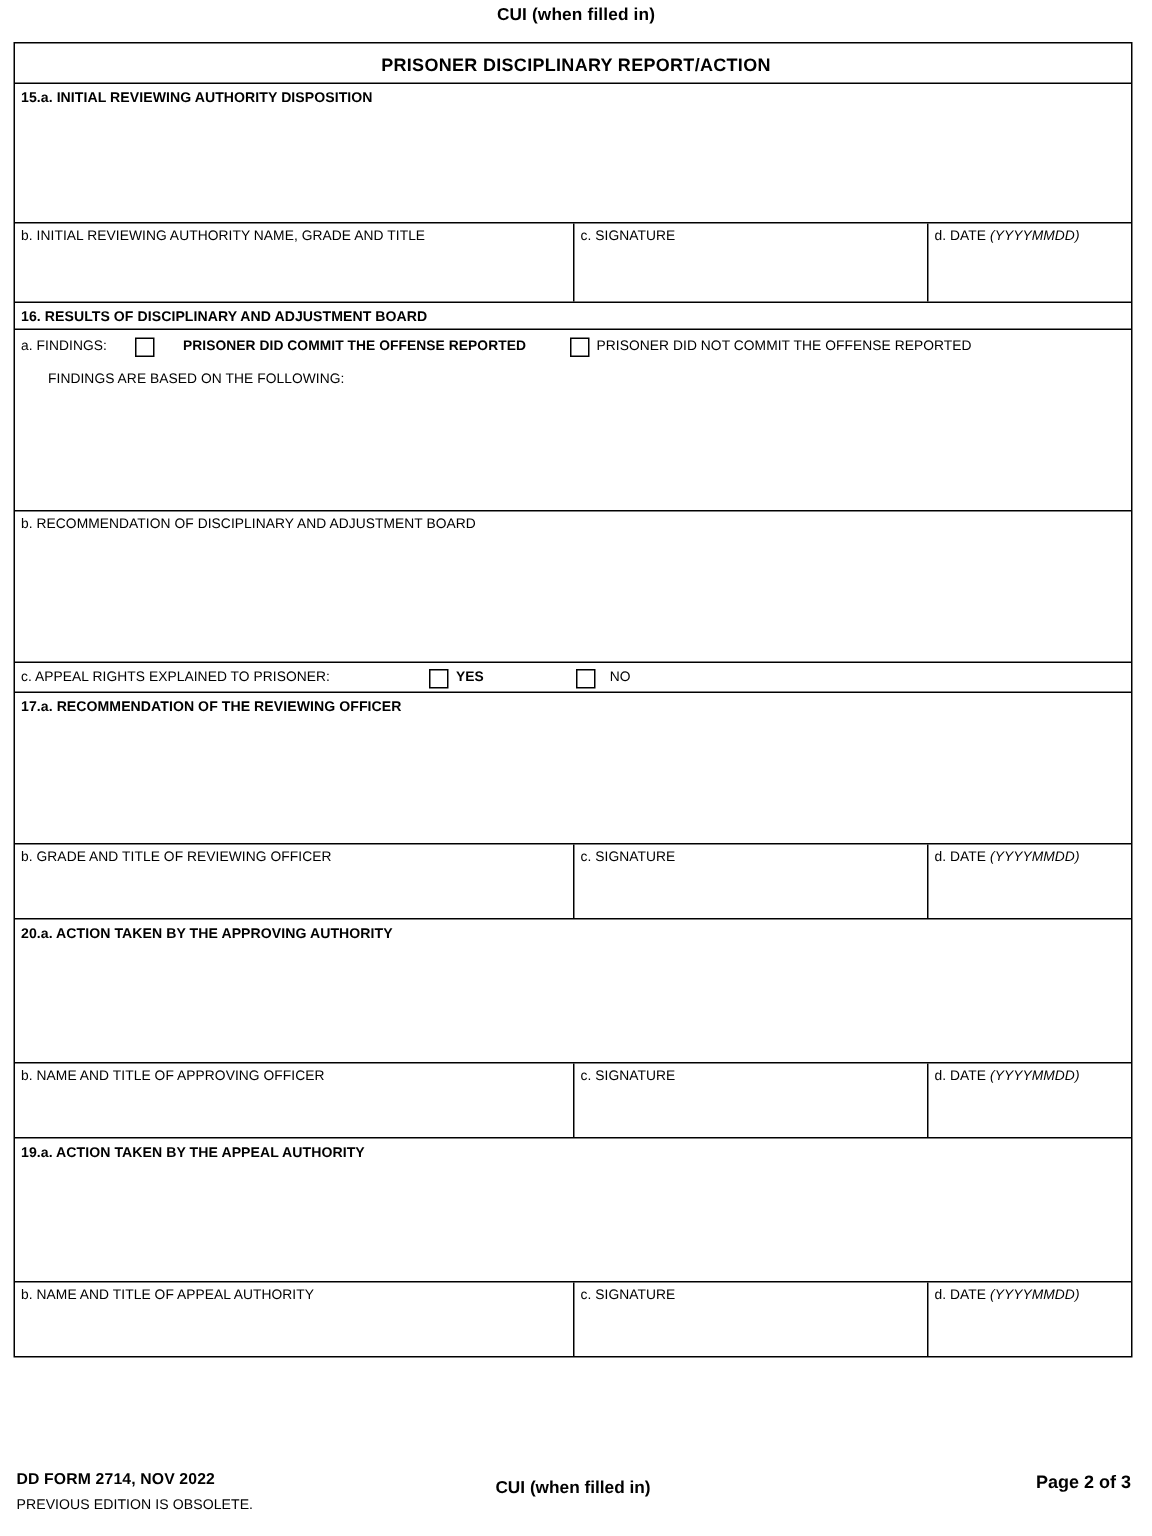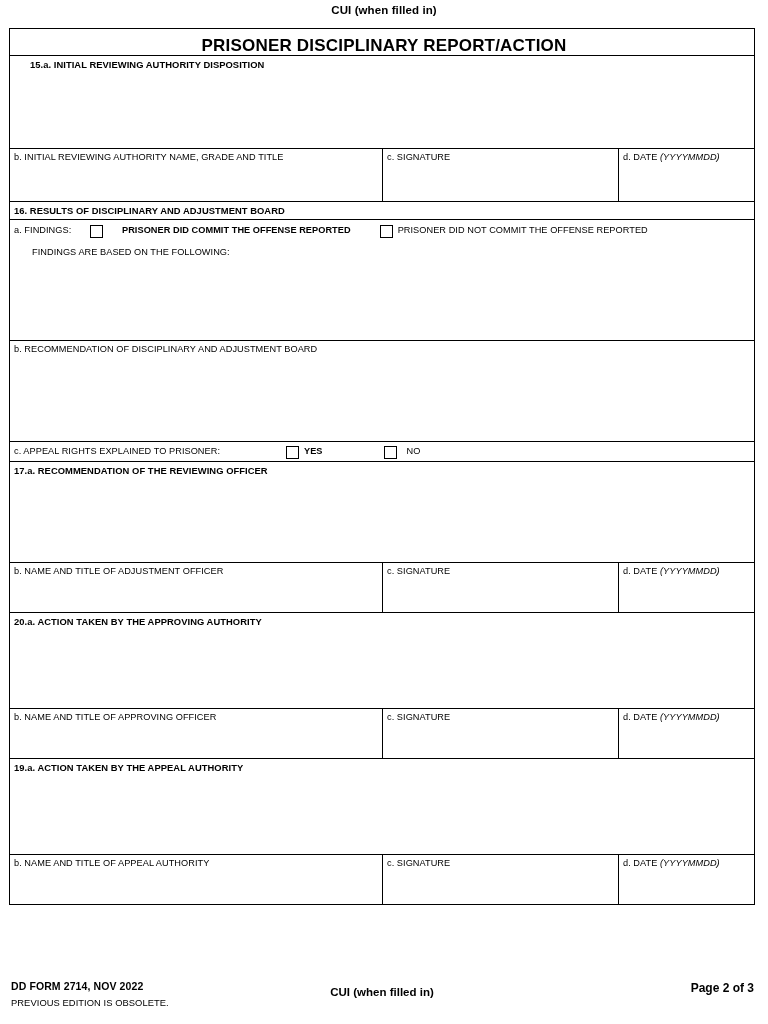--- a/index.html
+++ b/index.html
@@ -50,21 +50,21 @@
 
   
   .c-left  { width: 372px; }
   .c-mid   { width: 236px; }
   .c-right { width: 136px; }
   .c-full  { width: 100%; }
 
   
   .title {
     text-align: center;
-    font-size: 17px;
+    font-size: 12px;
     font-weight: bold;
     letter-spacing: 0.2px;
   }
   .lbl {
     font-size: 9.2px;
     font-weight: normal;
     letter-spacing: 0.05px;
     white-space: nowrap;
   }
   .lbl-b {
@@ -123,21 +123,21 @@
 
 <div class="form">
 
   <div class="row thick-b">
     <div class="cell c-full" style="height:26px;padding-top:7px;">
       <div class="title">PRISONER DISCIPLINARY REPORT/ACTION</div>
     </div>
   </div>
 
   <div class="row rb">
-    <div class="cell c-full" style="height:92px;margin-left:16px;">
+    <div class="cell c-full" style="height:92px;">
       <div class="lbl-b">15.a. INITIAL REVIEWING AUTHORITY DISPOSITION</div>
     </div>
   </div>
 
   <div class="row thick-b">
     <div class="cell c-left" style="height:52px;">
       <div class="lbl">b. INITIAL REVIEWING AUTHORITY NAME, GRADE AND TITLE</div>
     </div>
     <div class="cell c-mid vdiv" style="height:52px;">
       <div class="lbl">c. SIGNATURE</div>
@@ -189,21 +189,21 @@
 
 
   <div class="row rb">
     <div class="cell c-full" style="height:100px;">
       <div class="lbl-b">17.a. RECOMMENDATION OF THE REVIEWING OFFICER</div>
     </div>
   </div>
 
   <div class="row thick-b">
     <div class="cell c-left" style="height:49px;">
-      <div class="lbl">b. NAME AND TITLE OF ADJUSTMENT OFFICER</div>
+      <div class="lbl">b. GRADE AND TITLE OF REVIEWING OFFICER</div>
     </div>
     <div class="cell c-mid vdiv" style="height:49px;">
       <div class="lbl">c. SIGNATURE</div>
     </div>
     <div class="cell c-right vdiv" style="height:49px;">
       <div class="lbl">
         <span>d. DATE</span>
         <span class="ital-n">(YYYYMMDD)</span>
       </div>
     </div>

